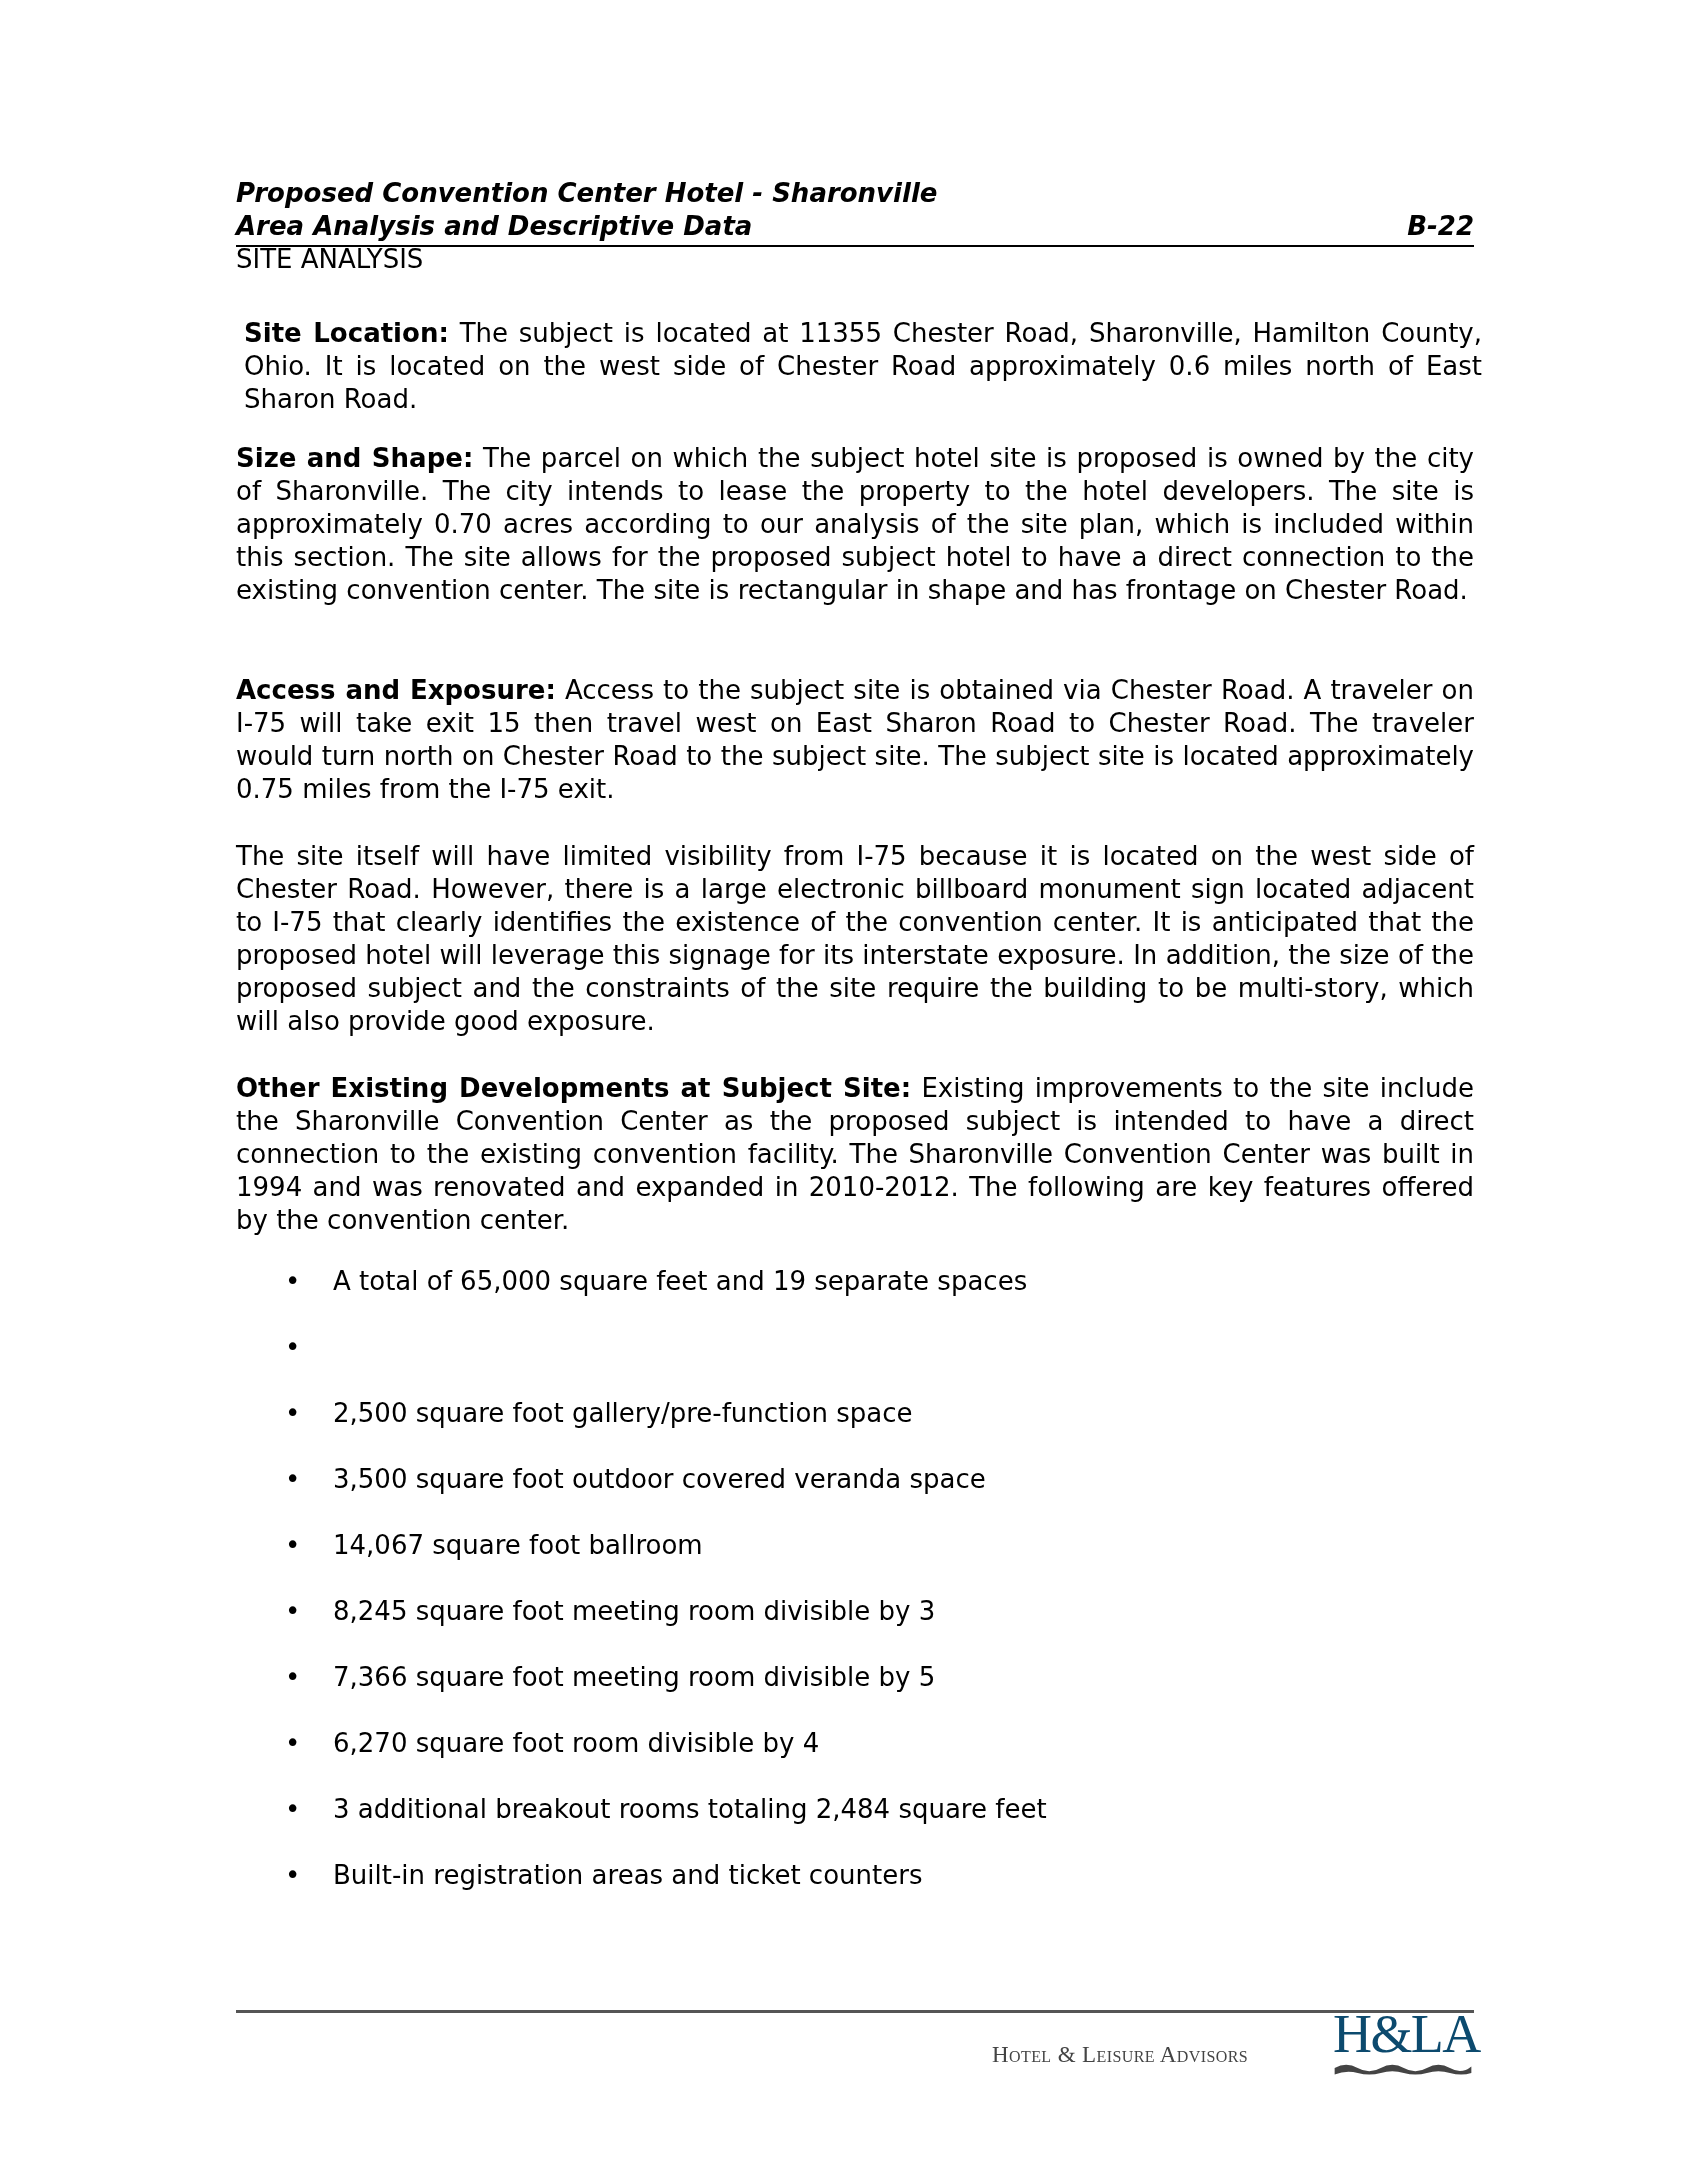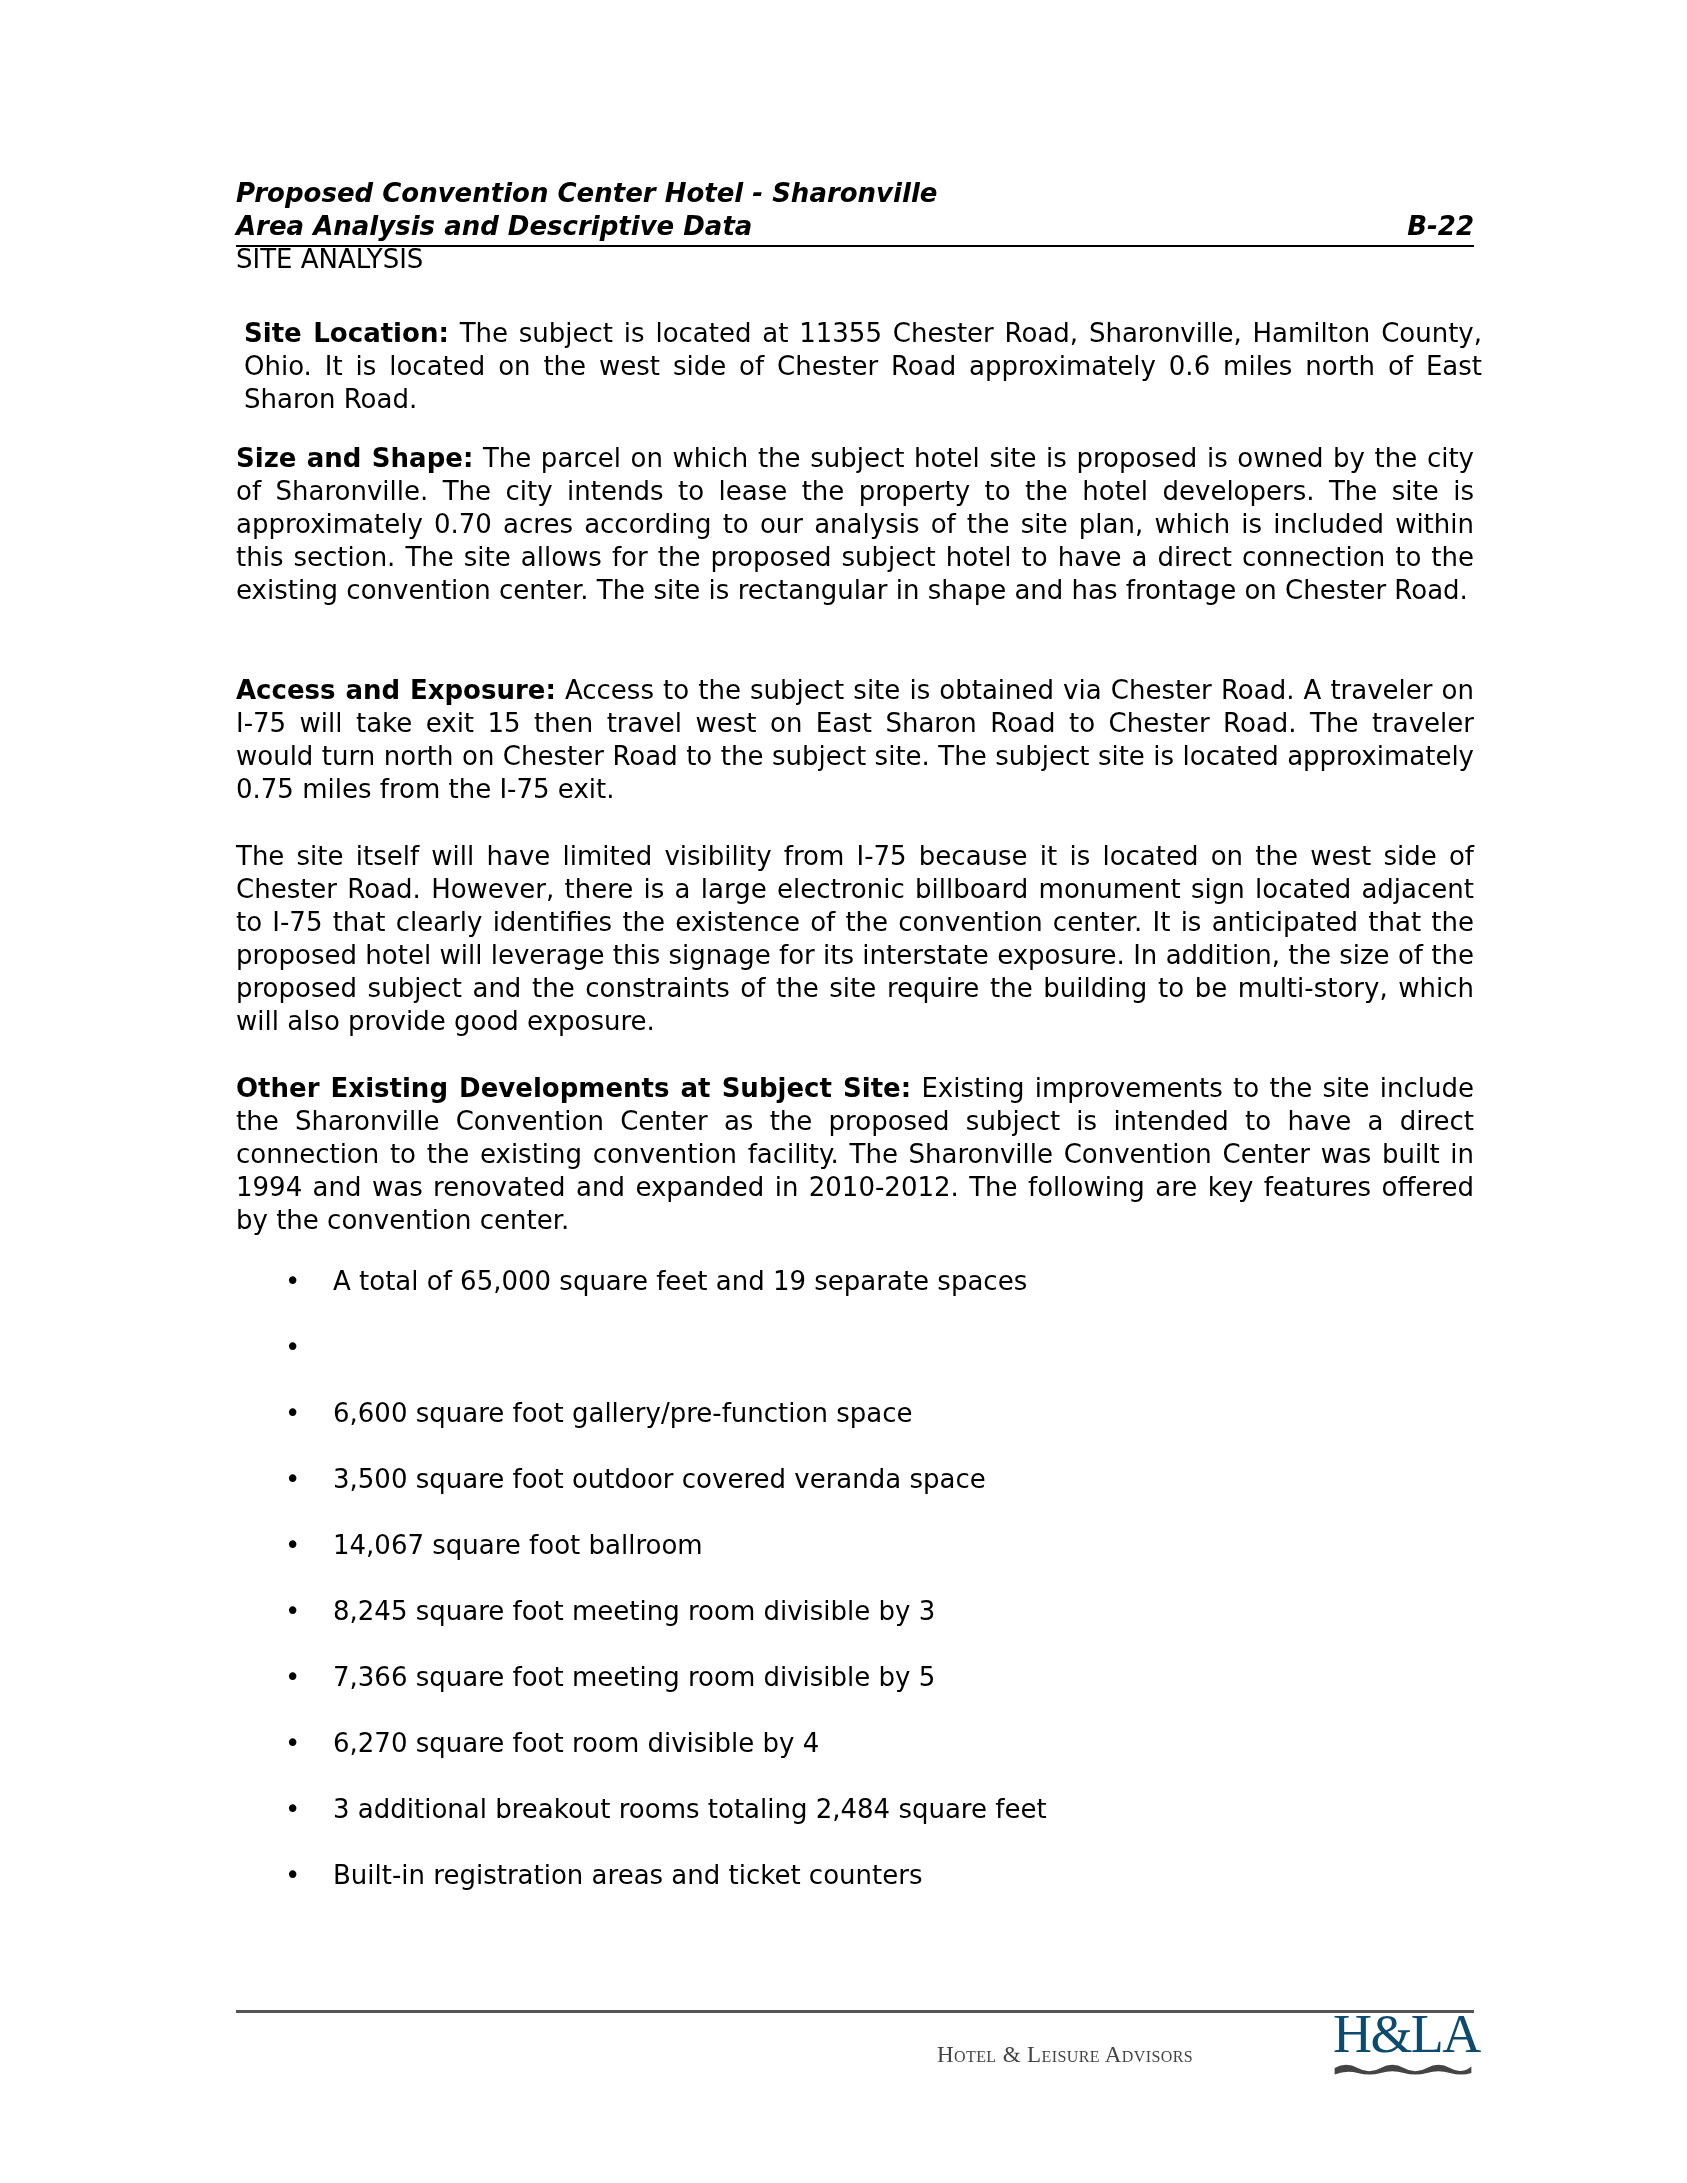--- a/index.html
+++ b/index.html
@@ -14,21 +14,21 @@
   .p1 { top: 309px; }
   .p2 { top: 442px; }
   .p3 { top: 674px; }
   .p4 { top: 840px; }
   .p5 { top: 1072px; }
   .bullets { position: absolute; top: 1265px; left: 0; width: 1238px; margin: 0; padding: 0; list-style: none; }
   .bullets li { position: relative; height: 66px; font-size: 26px; line-height: 33px; }
   .bullet-dot { position: absolute; left: 49px; top: 0; }
   .bullet-text { position: absolute; left: 97px; top: 0; white-space: nowrap; text-align: right; }
   .footer-rule { position: absolute; left: 236px; top: 2010px; width: 1238px; height: 0; border-top: 3.3px solid #555; }
-  .footer-name { position: absolute; left: 937px; top: 2042px; font-family: "Liberation Serif", serif; font-size: 23px; color: #444; letter-spacing: 0.4px; font-variant: small-caps; }
+  .footer-name { position: absolute; left: 992px; top: 2042px; font-family: "Liberation Serif", serif; font-size: 23px; color: #444; letter-spacing: 0.4px; font-variant: small-caps; }
   .logo { position: absolute; left: 1333px; top: 2005px; width: 140px; }
   .logo-text { font-family: "Liberation Serif", serif; font-size: 54px; color: #0c4a6e; line-height: 58px; letter-spacing: -1.6px; }
   .logo-wave { display: block; margin-top: 0px; }
 </style>
 </head>
 <body>
 
 <div class="page">
   <div class="hdr hdr1">Proposed Convention Center Hotel - Sharonville</div>
   <div class="hdr hdr2">
@@ -51,21 +51,21 @@
   <ul class="bullets">
     <li>
         <span class="bullet-dot">•</span>
         <span class="bullet-text">A total of 65,000 square feet and 19 separate spaces</span>
       </li>
     <li>
         <span class="bullet-dot">•</span>
       </li>
     <li>
         <span class="bullet-dot">•</span>
-        <span class="bullet-text">6,600 square foot gallery/pre-function space</span>
+        <span class="bullet-text">2,500 square foot gallery/pre-function space</span>
       </li>
     <li>
         <span class="bullet-dot">•</span>
         <span class="bullet-text">3,500 square foot outdoor covered veranda space</span>
       </li>
     <li>
         <span class="bullet-dot">•</span>
         <span class="bullet-text">14,067 square foot ballroom</span>
       </li>
     <li>

